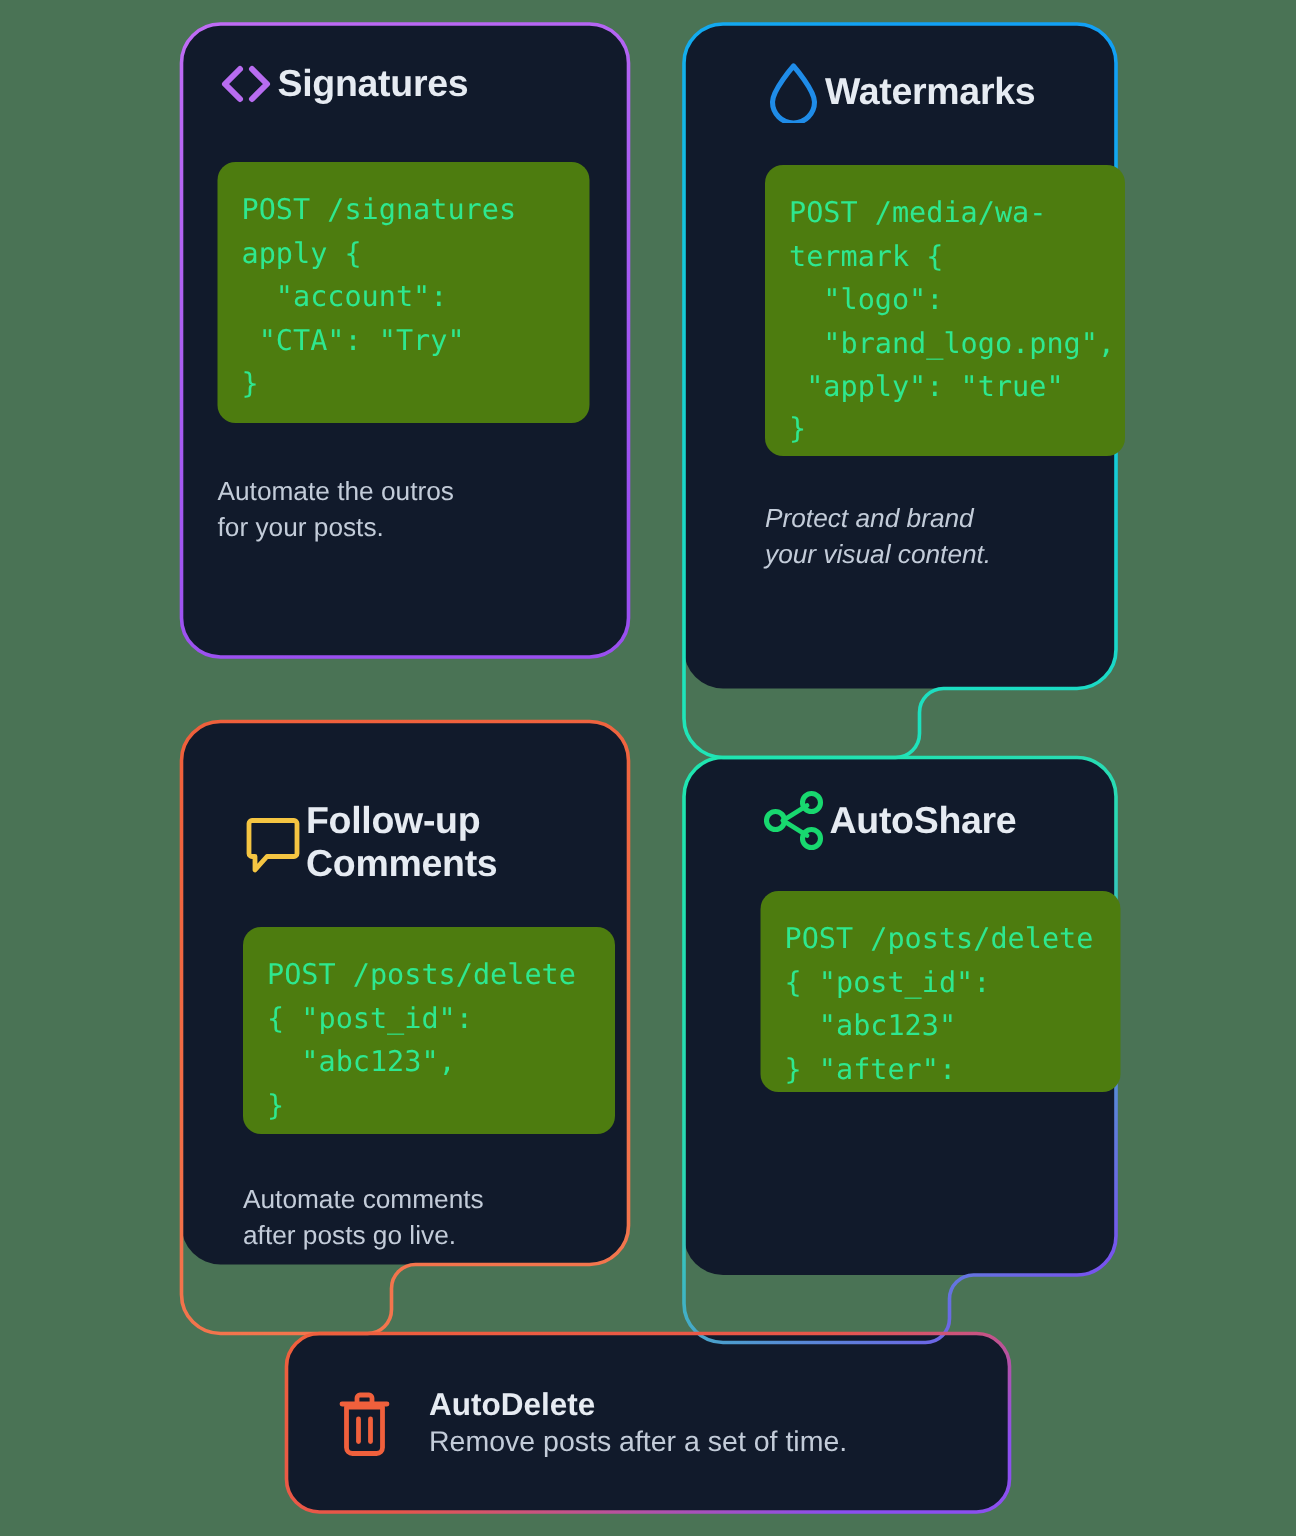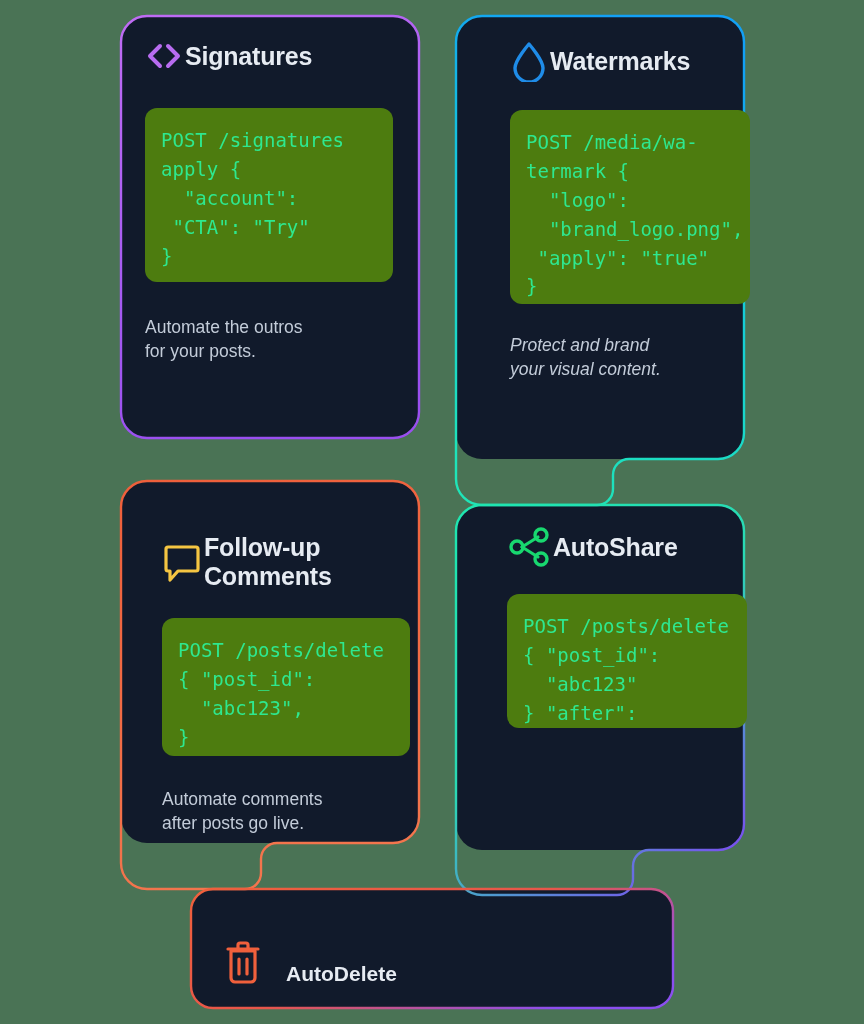--- a/index.html
+++ b/index.html
@@ -76,21 +76,21 @@
   }
   .desc {
     color: #c3ccd9;
     font-size: 17.5px;
     line-height: 1.35;
     white-space: pre-line;
   }
   
   #autodelete-content {
     display: flex;
-    align-items: flex-end;
+    align-items: center;
     gap: 22px;
   }
   .ad-text-col {
     display: flex;
     flex-direction: column;
     gap: 2px;
   }
   .ad-title {
     color: #e6ebf2;
     font-size: 21px;
@@ -248,16 +248,17 @@
       <svg width="42" height="48" viewBox="0 0 42 48">
         <path d="M6 11 H36" stroke="#f0603c" stroke-width="3.2" stroke-linecap="round"></path>
         <path d="M16 11 V7 a2 2 0 0 1 2 -2 H24 a2 2 0 0 1 2 2 V11" fill="none" stroke="#f0603c" stroke-width="3.2" stroke-linejoin="round"></path>
         <path d="M9 13 H33 V40 a4 4 0 0 1 -4 4 H13 a4 4 0 0 1 -4 -4 Z" fill="none" stroke="#f0603c" stroke-width="3.2" stroke-linejoin="round"></path>
         <line x1="17" y1="21" x2="17" y2="36" stroke="#f0603c" stroke-width="3.2" stroke-linecap="round"></line>
         <line x1="25" y1="21" x2="25" y2="36" stroke="#f0603c" stroke-width="3.2" stroke-linecap="round"></line>
       </svg>
     </span>
     <div class="ad-text-col">
       <span class="ad-title">AutoDelete</span>
+      <span class="ad-sub">Remove posts after a set of time.</span>
     </div>
   </div>
 
 </div>
 
 </body></html>

